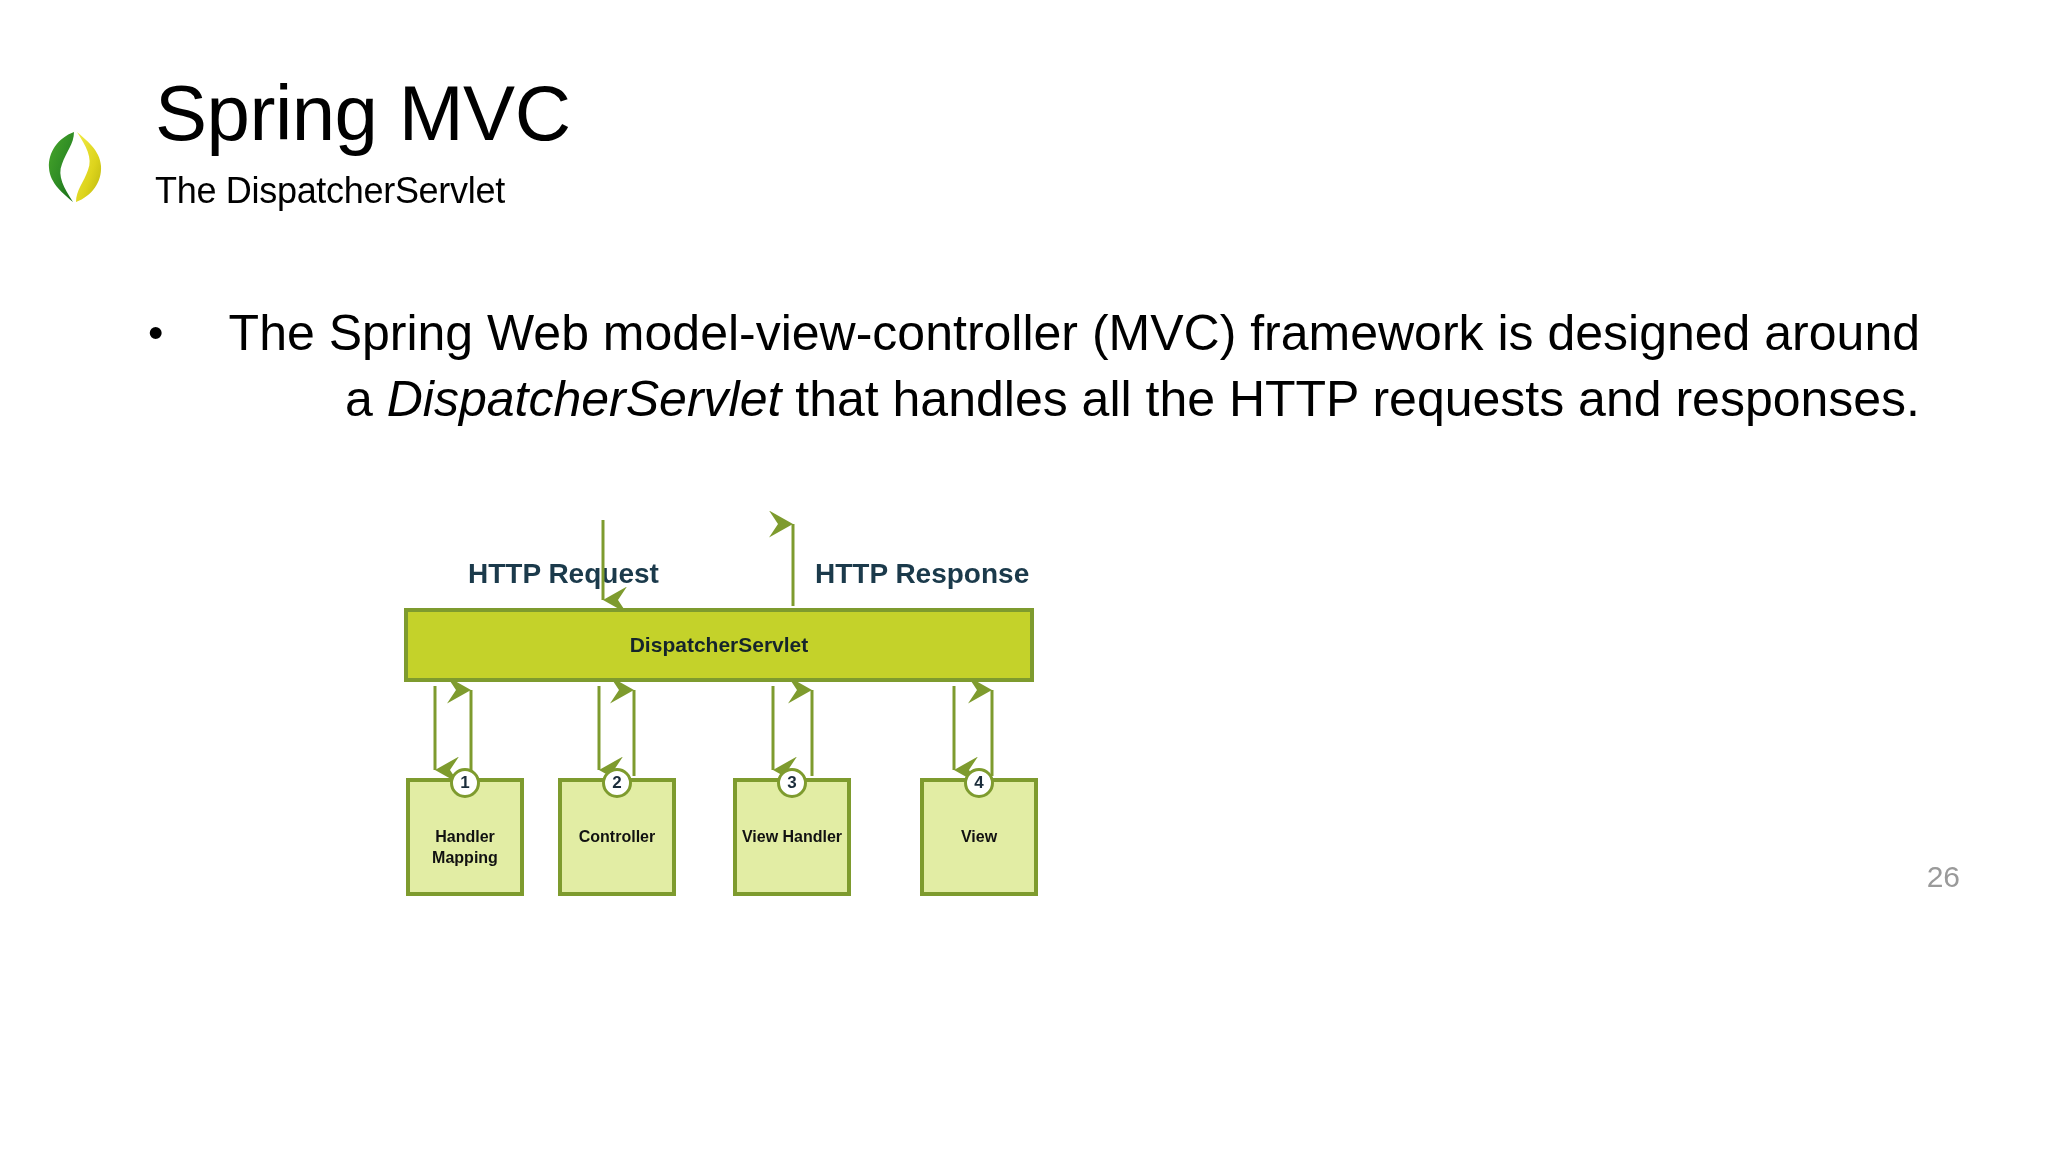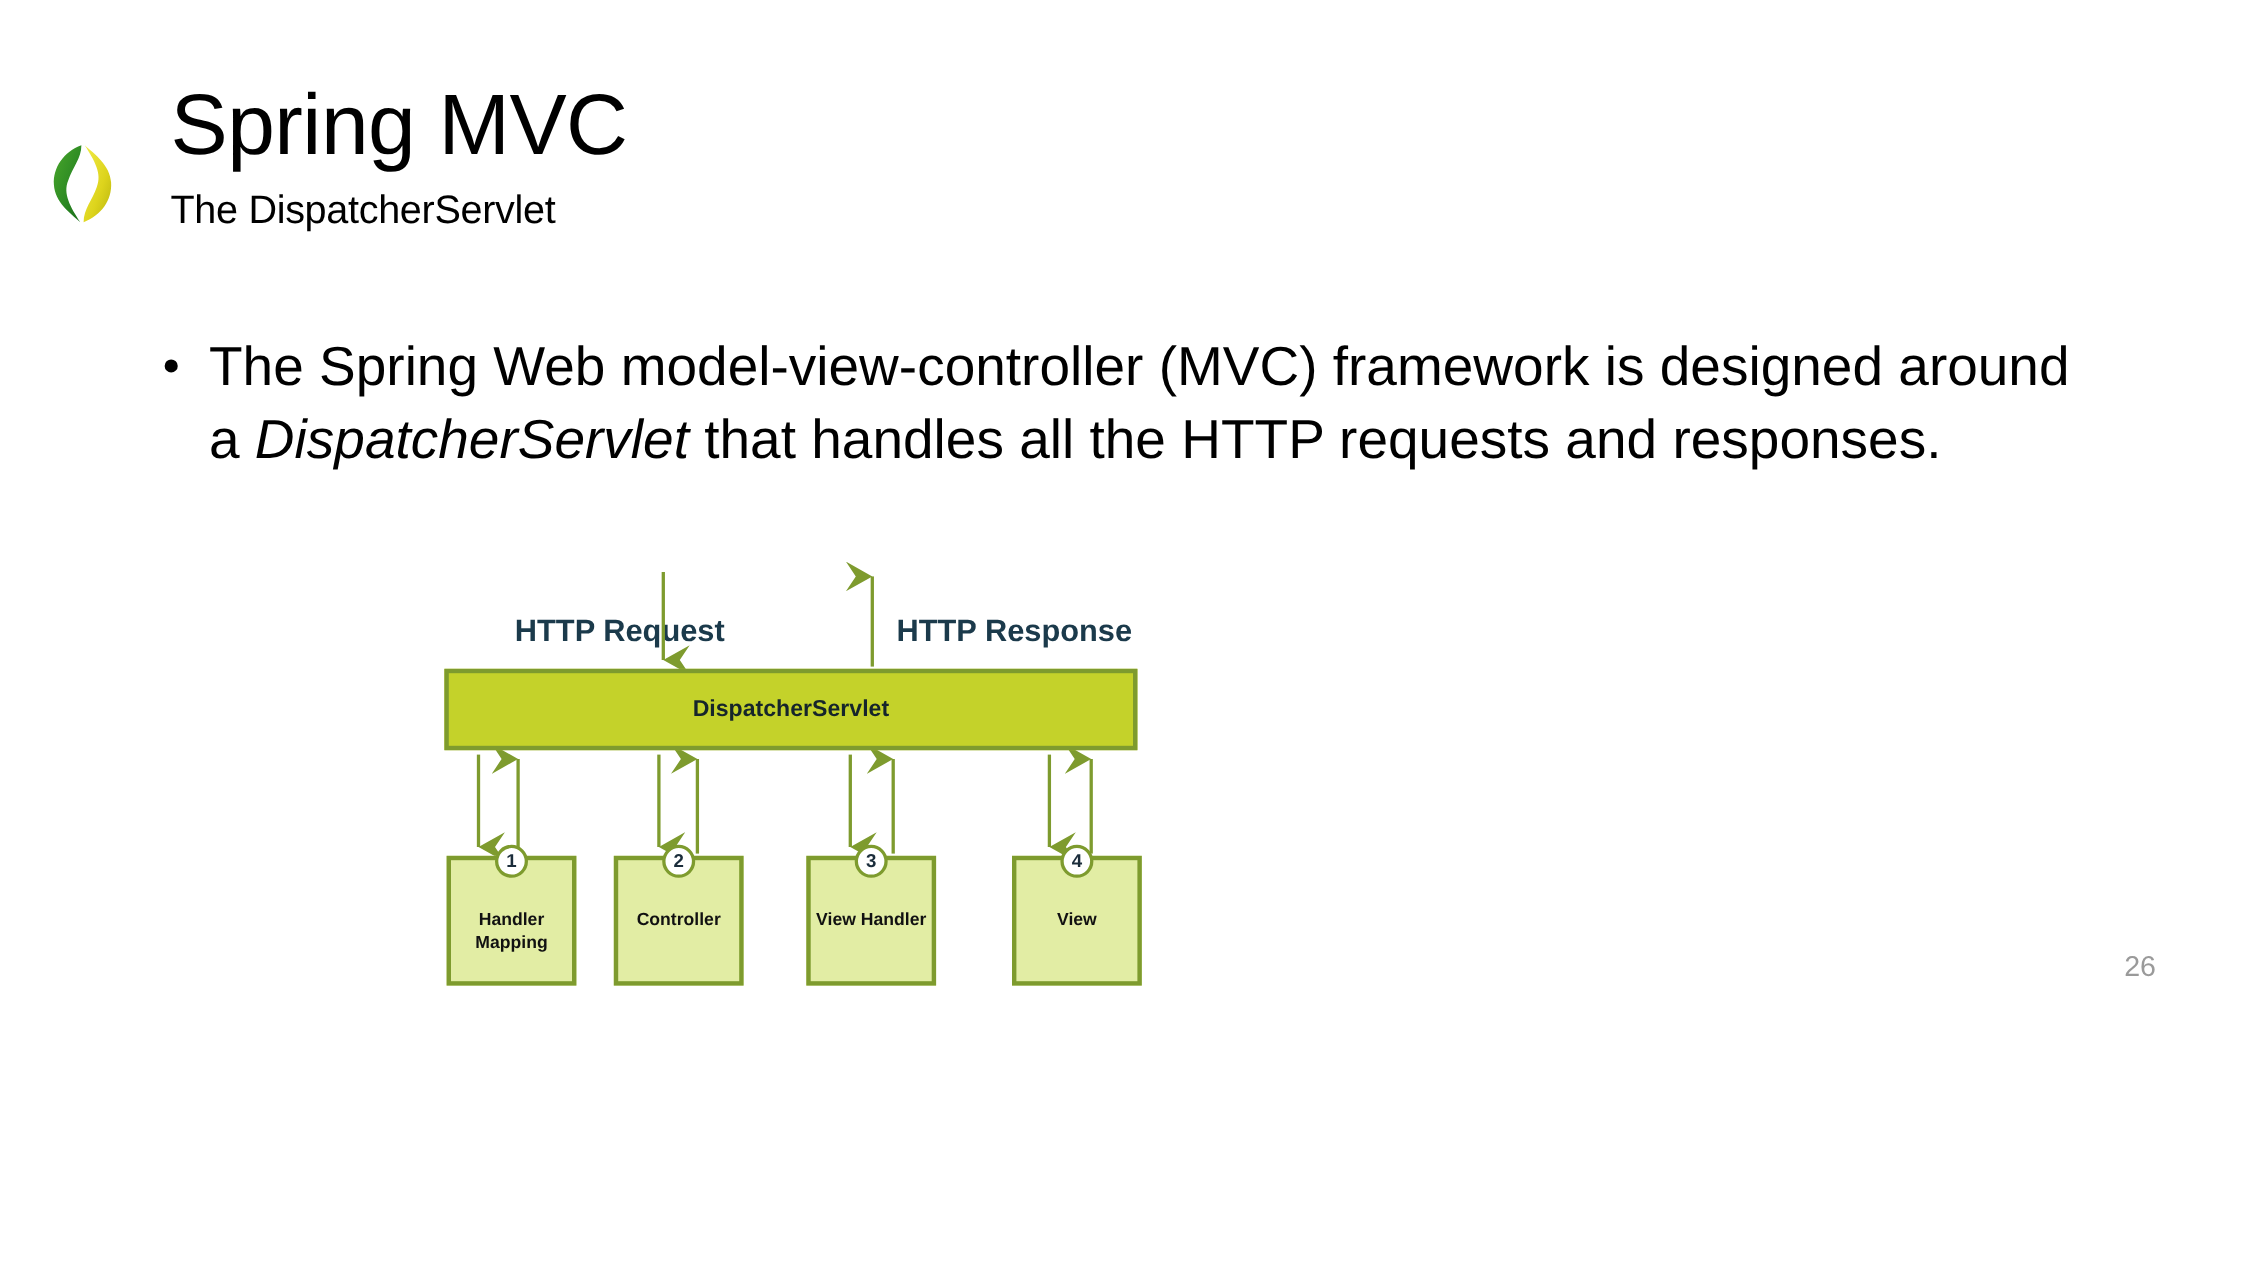--- a/index.html
+++ b/index.html
@@ -69,20 +69,21 @@
     color: #000000;
     width: 42px;
   }
   .bullet-text {
     flex: 1 1 auto;
     font-family: "Liberation Sans", sans-serif;
     font-size: 50px;
     line-height: 66px;
     color: #000000;
     max-width: 1730px;
+    text-align: right;
   }
   .bullet-text .em {
     font-style: italic;
   }
 
   
   .diagram {
     position: absolute;
     left: 400px;
     top: 520px;
@@ -176,21 +177,21 @@
     line-height: 21px;
     padding: 0 0;
   }
 
   
   .page-number {
     position: absolute;
     right: 88px;
     bottom: 42px;
     font-family: "Liberation Sans", sans-serif;
-    font-size: 26px;
+    font-size: 30px;
     color: #9a9a9a;
   }
 </style>
 </head>
 <body>
 
 <div class="slide">
 
   <div class="logo">
     <svg viewBox="0 0 70 78" width="70" height="78" aria-hidden="true">

